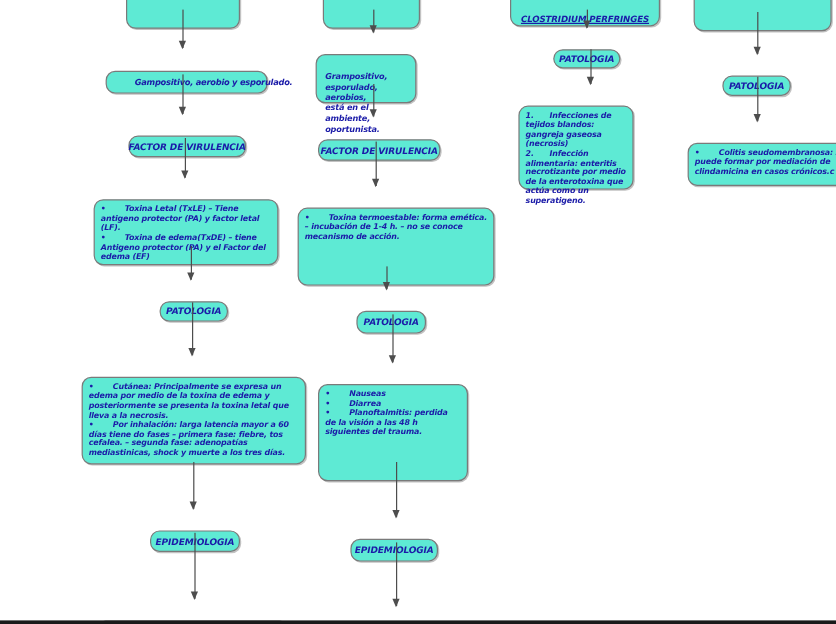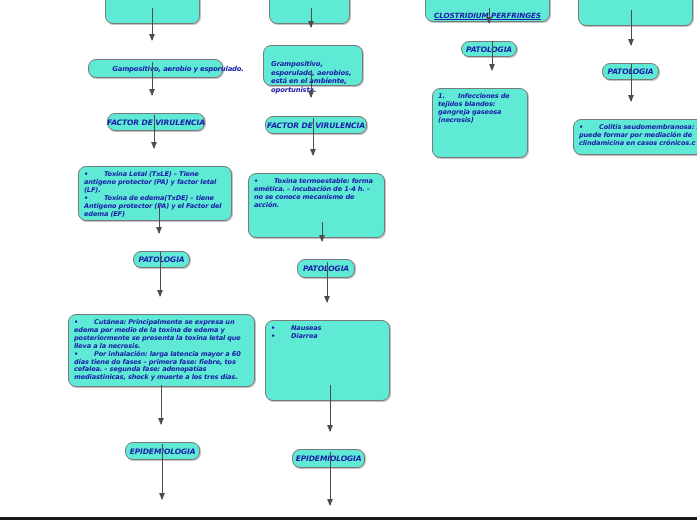--- a/index.html
+++ b/index.html
@@ -73,46 +73,47 @@
   <div class="arrow" style="left:162px; top:444px; height:55px;"></div>
 
   <div class="node body" style="left:80px; top:501px; width:161px; height:40px;">
     <div class="li"><span class="b">•</span><span>Zoonosis (herbivoros) no vacunados.</span></div>
 
   </div>
 
   <div class="node" style="left:269px; top:-40px; width:81px; height:48px;"></div>
   <div class="arrow" style="left:311px; top:8px; height:19px;"></div>
 
-  <div class="node pre" style="left:263px; top:29px; width:100px; height:41px;">
+  <div class="node pre" style="left:263px; top:29px; width:84px; height:41px;">
     <span>Grampositivo,
 esporulado, aerobios,
 está en el ambiente,
 oportunista.</span>
   </div>
   <div class="arrow" style="left:311px; top:70px; height:27px;"></div>
 
   <div class="node hdr" style="left:265px; top:100px; width:102px; height:18px;">
     <span>FACTOR DE VIRULENCIA</span>
   </div>
   <div class="arrow" style="left:313px; top:118px; height:37px;"></div>
 
-  <div class="node body" style="left:248px; top:157px; width:137px; height:65px;">
+  <div class="node body" style="left:248px; top:157px; width:164px; height:65px;">
     <div class="li"><span class="b">•</span><span>Toxina termoestable: forma emética. – incubación de 1-4 h. – no se conoce mecanismo de acción.</span></div>
   </div>
   <div class="arrow" style="left:322px; top:222px; height:19px;"></div>
 
   <div class="node hdr" style="left:297px; top:243px; width:58px; height:19px;">
     <span>PATOLOGIA</span>
   </div>
   <div class="arrow" style="left:327px; top:262px; height:40px;"></div>
 
   <div class="node body" style="left:265px; top:304px; width:125px; height:81px;">
     <div class="li"><span class="b">•</span><span>Nauseas</span></div>
     <div class="li"><span class="b">•</span><span>Diarrea</span></div>
+    <div class="li"><span class="b">•</span><span>Planoftalmitis: perdida de la visión a las 48 h siguientes del trauma.</span></div>
   </div>
   <div class="arrow" style="left:330px; top:385px; height:46px;"></div>
 
   <div class="node hdr" style="left:292px; top:433px; width:73px; height:19px;">
     <span>EPIDEMIOLOGIA</span>
   </div>
   <div class="arrow" style="left:330px; top:452px; height:53px;"></div>
 
   <div class="node body" style="left:268px; top:507px; width:129px; height:40px;">
     <div class="li"><span class="b">•</span><span>Ubicuos en todo el mundo.</span></div>
@@ -123,20 +124,21 @@
   </div>
   <div class="arrow" style="left:489px; top:8px; height:15px;"></div>
 
   <div class="node hdr" style="left:461px; top:25px; width:56px; height:16px;">
     <span>PATOLOGIA</span>
   </div>
   <div class="arrow" style="left:492px; top:41px; height:29px;"></div>
 
   <div class="node body" style="left:432px; top:72px; width:96px; height:70px;">
     <div class="li"><span class="b">1.</span><span>Infecciones de tejidos blandos: gangreja gaseosa (necrosis)</span></div>
+    <div class="li"><span class="b">2.</span><span>Infección alimentaria: enteritis necrotizante por medio de la enterotoxina que actúa como un superatigeno.</span></div>
   </div>
 
   <div class="node" style="left:578px; top:-40px; width:115px; height:50px;"></div>
   <div class="arrow" style="left:631px; top:10px; height:35px;"></div>
 
   <div class="node hdr" style="left:602px; top:47px; width:57px; height:17px;">
     <span>PATOLOGIA</span>
   </div>
   <div class="arrow" style="left:631px; top:64px; height:37px;"></div>
 

